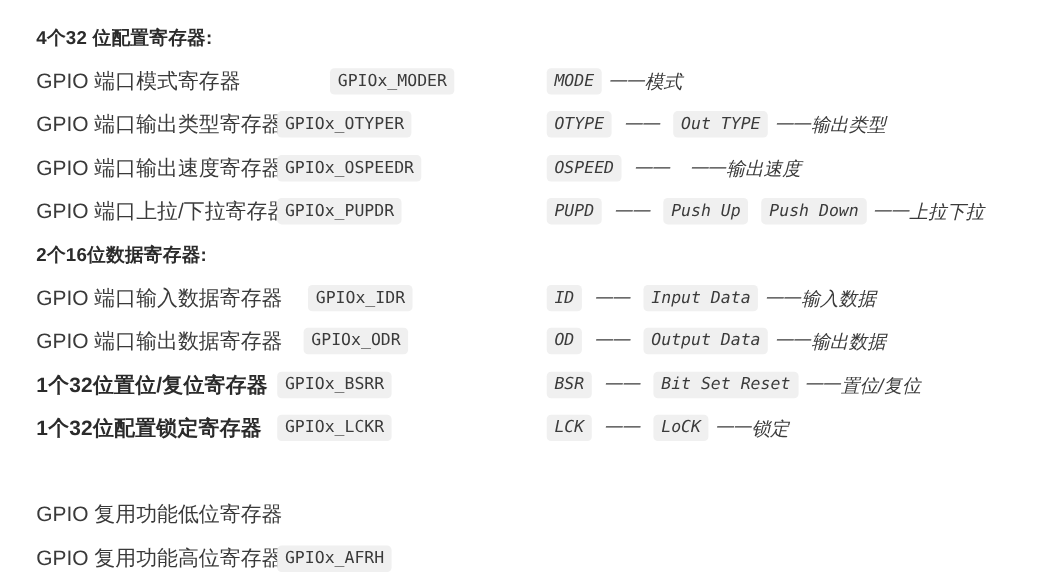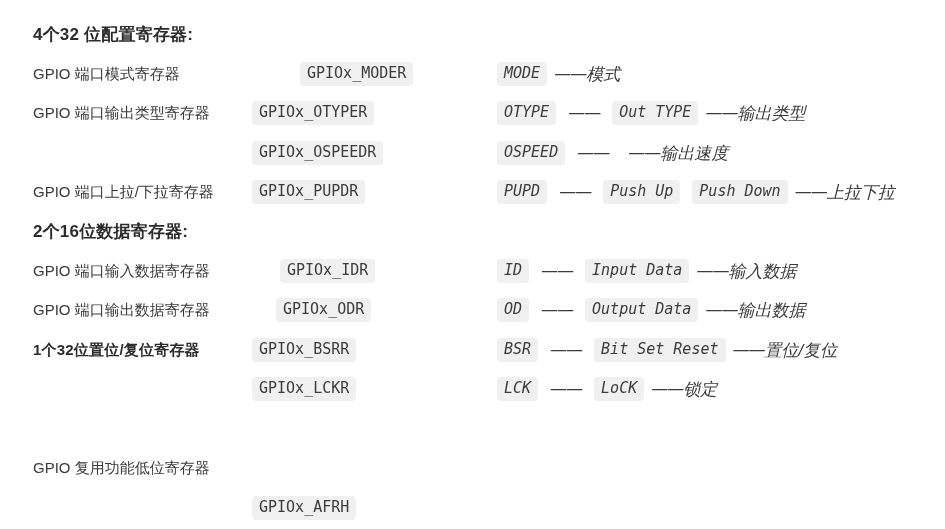--- a/index.html
+++ b/index.html
@@ -61,21 +61,21 @@
     color: #2b2b2b;
     letter-spacing: 0.2px;
   }
   .heading.muted {
     color: #8a8a8a;
     font-size: 16px;
   }
 
   
   .label {
-    font-size: 15px;
+    font-size: 19px;
     color: #3a3a3a;
     font-weight: normal;
   }
   .label.bold {
     font-weight: bold;
     color: #2b2b2b;
     letter-spacing: 0.2px;
   }
 
   
@@ -150,20 +150,23 @@
       <span class="dash">——</span>
       <span class="gap-md"></span>
       <span class="code">Out TYPE</span>
       <span class="gap-sm"></span>
       <span class="dash">——</span>
       <span class="cn">输出类型</span>
     </div>
   </div>
 
   <div class="row" style="top:133px;">
+    <div class="left-col">
+      <span class="label">GPIO 端口输出速度寄存器</span>
+    </div>
     <div class="left-col" style="left:252px;">
       <span class="code">GPIOx_OSPEEDR</span>
     </div>
     <div class="right-col">
       <span class="code">OSPEED</span>
       <span class="gap-md"></span>
       <span class="dash">——</span>
       <span class="gap-md"></span>
       <span class="gap-sm"></span>
       <span class="dash">——</span>
@@ -249,20 +252,23 @@
       <span class="dash">——</span>
       <span class="gap-md"></span>
       <span class="code">Bit Set Reset</span>
       <span class="gap-sm"></span>
       <span class="dash">——</span>
       <span class="cn">置位/复位</span>
     </div>
   </div>
 
   <div class="row" style="top:369px;">
+    <div class="left-col">
+      <span class="label bold">1个32位配置锁定寄存器</span>
+    </div>
     <div class="left-col" style="left:252px;">
       <span class="code">GPIOx_LCKR</span>
     </div>
     <div class="right-col">
       <span class="code">LCK</span>
       <span class="gap-md"></span>
       <span class="dash">——</span>
       <span class="gap-md"></span>
       <span class="code">LoCK</span>
       <span class="gap-sm"></span>
@@ -272,18 +278,21 @@
   </div>
 
 
   <div class="row" style="top:448px;">
     <div class="left-col">
       <span class="label">GPIO 复用功能低位寄存器</span>
     </div>
   </div>
 
   <div class="row" style="top:488px;">
+    <div class="left-col">
+      <span class="label">GPIO 复用功能高位寄存器</span>
+    </div>
     <div class="left-col" style="left:252px;">
       <span class="code">GPIOx_AFRH</span>
     </div>
   </div>
 
 </div>
 
 </body></html>

